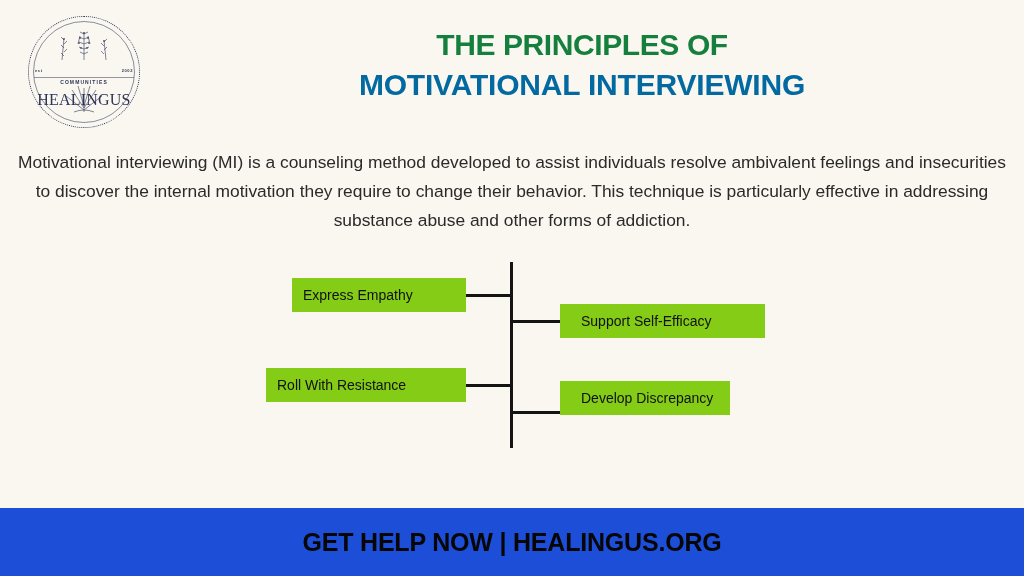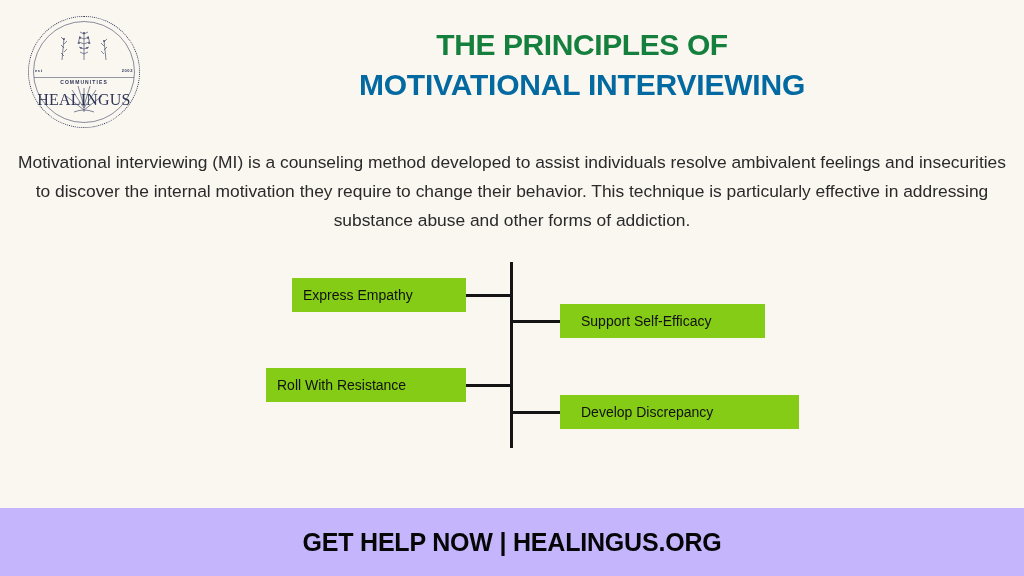--- a/index.html
+++ b/index.html
@@ -165,35 +165,35 @@
   }
   #diagram .node.right {
     justify-content: flex-start;
     padding-left: 21px;
   }
 
   
   #node-express-empathy   { left: 292px; top: 28px;  width: 174px; }
   #node-roll-resistance   { left: 266px; top: 118px; width: 200px; }
   #node-support-efficacy  { left: 560px; top: 54px;  width: 205px; }
-  #node-develop-discrep   { left: 560px; top: 145px; width: 239px; }
+  #node-develop-discrep   { left: 560px; top: 131px; width: 170px; }
 
   #conn-express-empathy  { left: 466px; top: 44px;  width: 46px; }
   #conn-roll-resistance  { left: 466px; top: 134px; width: 46px; }
   #conn-support-efficacy { left: 512px; top: 70px;  width: 48px; }
   #conn-develop-discrep  { left: 512px; top: 161px; width: 48px; }
 
   
   #footer-banner {
     position: absolute;
     left: 0;
     bottom: 0;
     width: 1024px;
     height: 68px;
-    background: #c4b5fd;
+    background: #1d4ed8;
     display: flex;
     align-items: center;
     justify-content: center;
   }
   #footer-cta {
     font-size: 25px;
     font-weight: bold;
     color: #060606;
     letter-spacing: -0.2px;
   }

